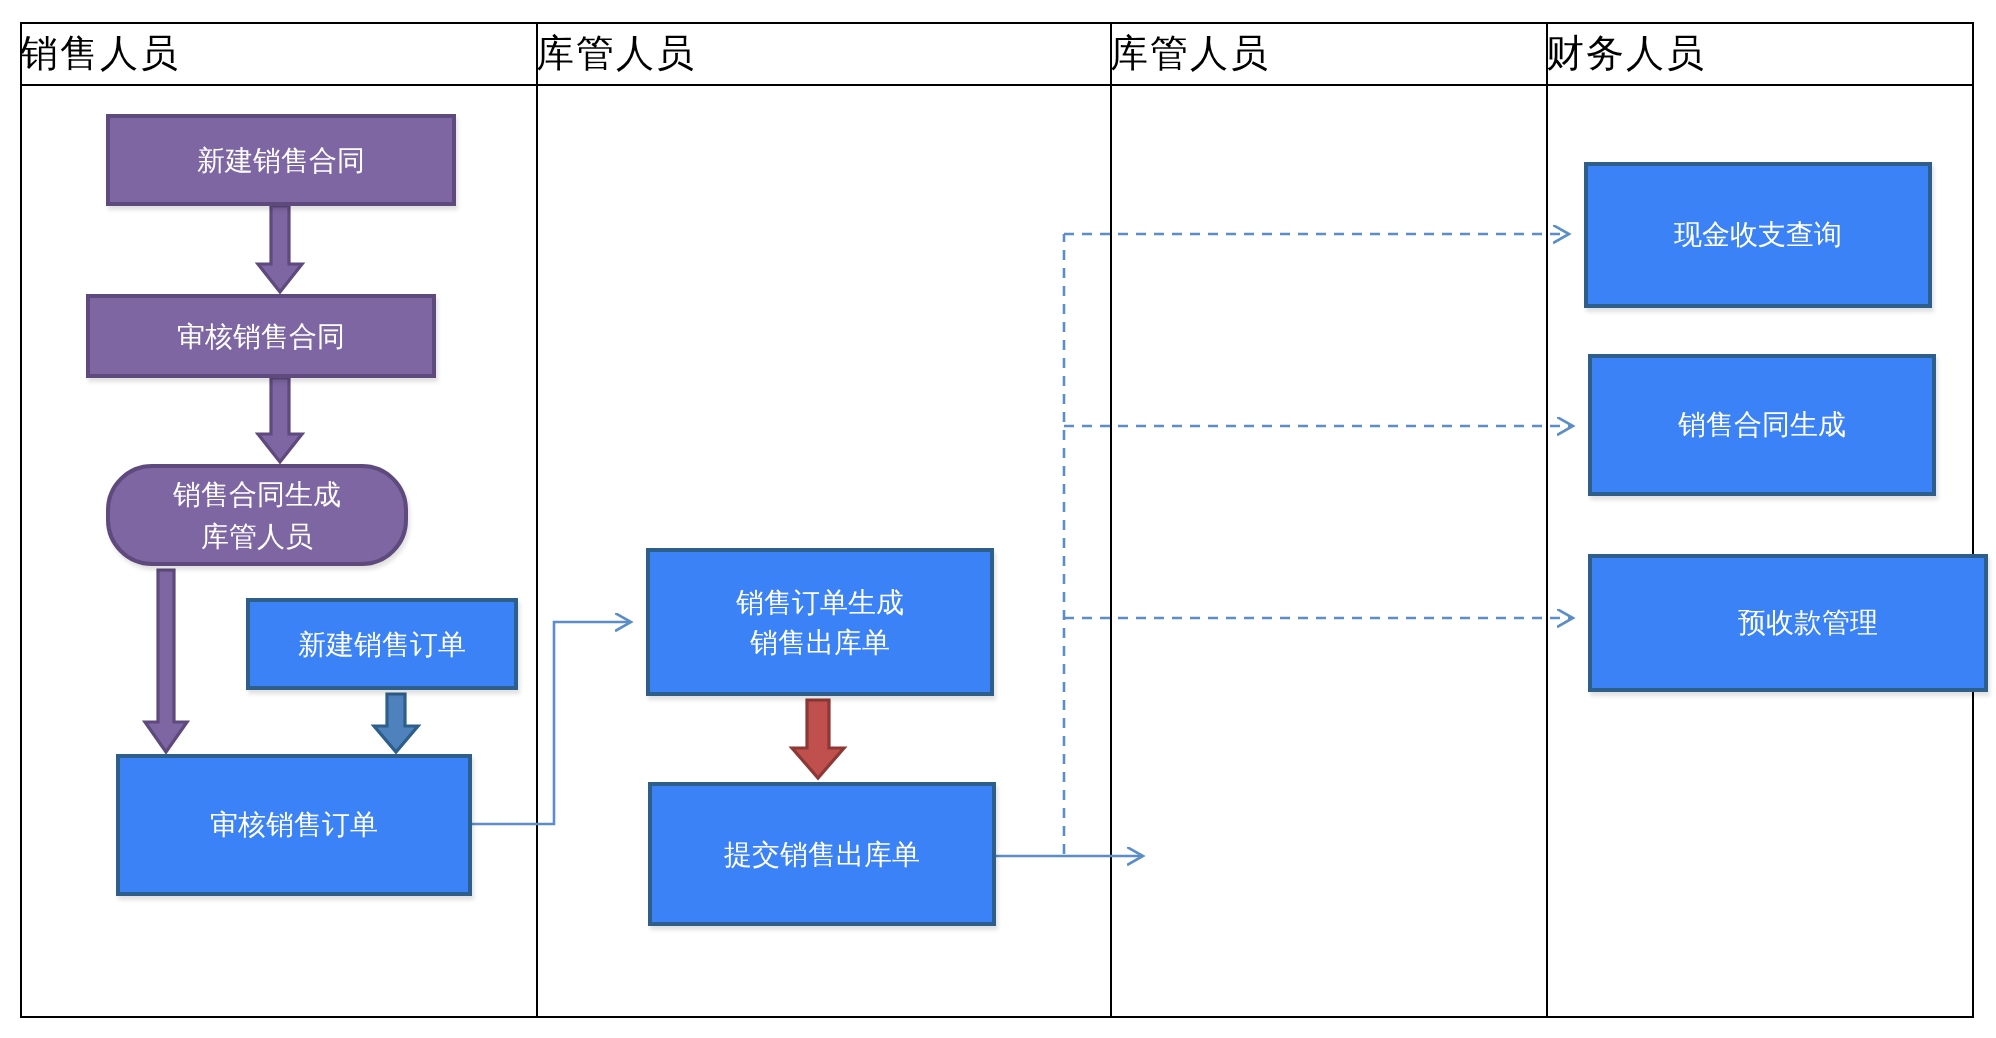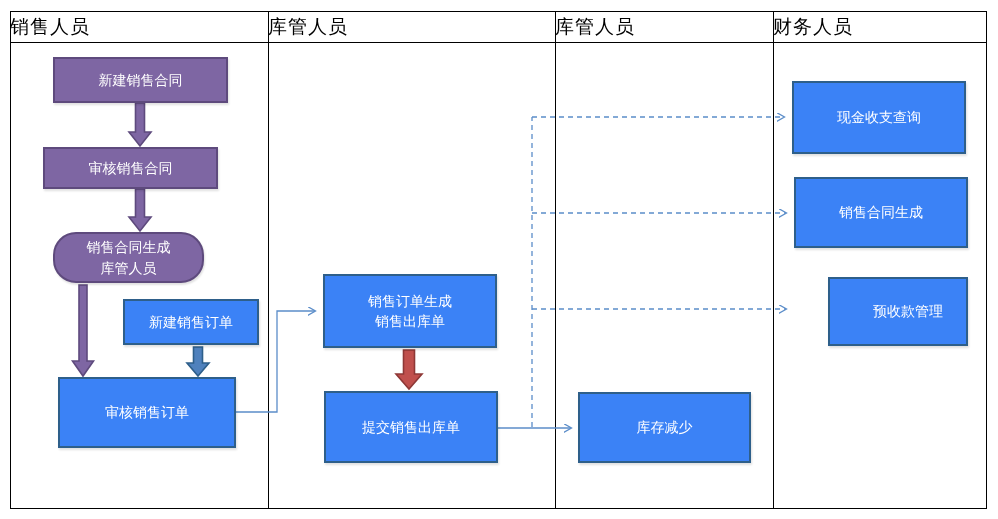--- a/index.html
+++ b/index.html
@@ -32,21 +32,21 @@
   .n-new-contract{left:53px;top:57px;width:175px;height:46px;}
   .n-review-contract{left:43px;top:147px;width:175px;height:42px;}
   .n-contract-order{left:53px;top:232px;width:151px;height:51px;border-radius:23px;}
   .n-new-order{left:123px;top:299px;width:136px;height:46px;}
   .n-review-order{left:58px;top:377px;width:178px;height:71px;}
   .n-order-outbound{left:323px;top:274px;width:174px;height:74px;}
   .n-submit-outbound{left:324px;top:391px;width:174px;height:72px;}
   .n-inventory{left:578px;top:392px;width:173px;height:71px;}
   .n-cash{left:792px;top:81px;width:174px;height:73px;}
   .n-receivable{left:794px;top:177px;width:174px;height:71px;}
-  .n-advance{left:828px;top:277px;width:140px;height:69px;padding-left:20px;}
+  .n-advance{left:794px;top:277px;width:200px;height:69px;padding-left:20px;}
 
   svg.overlay{position:absolute;left:0;top:0;pointer-events:none;}
 </style>
 </head>
 <body>
 
 <div id="canvas">
 
   <div class="frame"></div>
   <div class="hline"></div>
@@ -107,23 +107,20 @@
   </div>
 
   <div class="node blue n-submit-outbound">
     <span>提交销售出库单</span>
   </div>
   <div class="node blue n-order-outbound">
     <span>销售订单生成</span>
     <span>销售出库单</span>
   </div>
 
-  <div class="node blue n-inventory">
-    <span>库存减少</span>
-  </div>
 
   <div class="node blue n-cash">
     <span>现金收支查询</span>
   </div>
   <div class="node blue n-receivable">
     <span>销售合同生成</span>
   </div>
   <div class="node blue n-advance">
     <span>预收款管理</span>
   </div>

